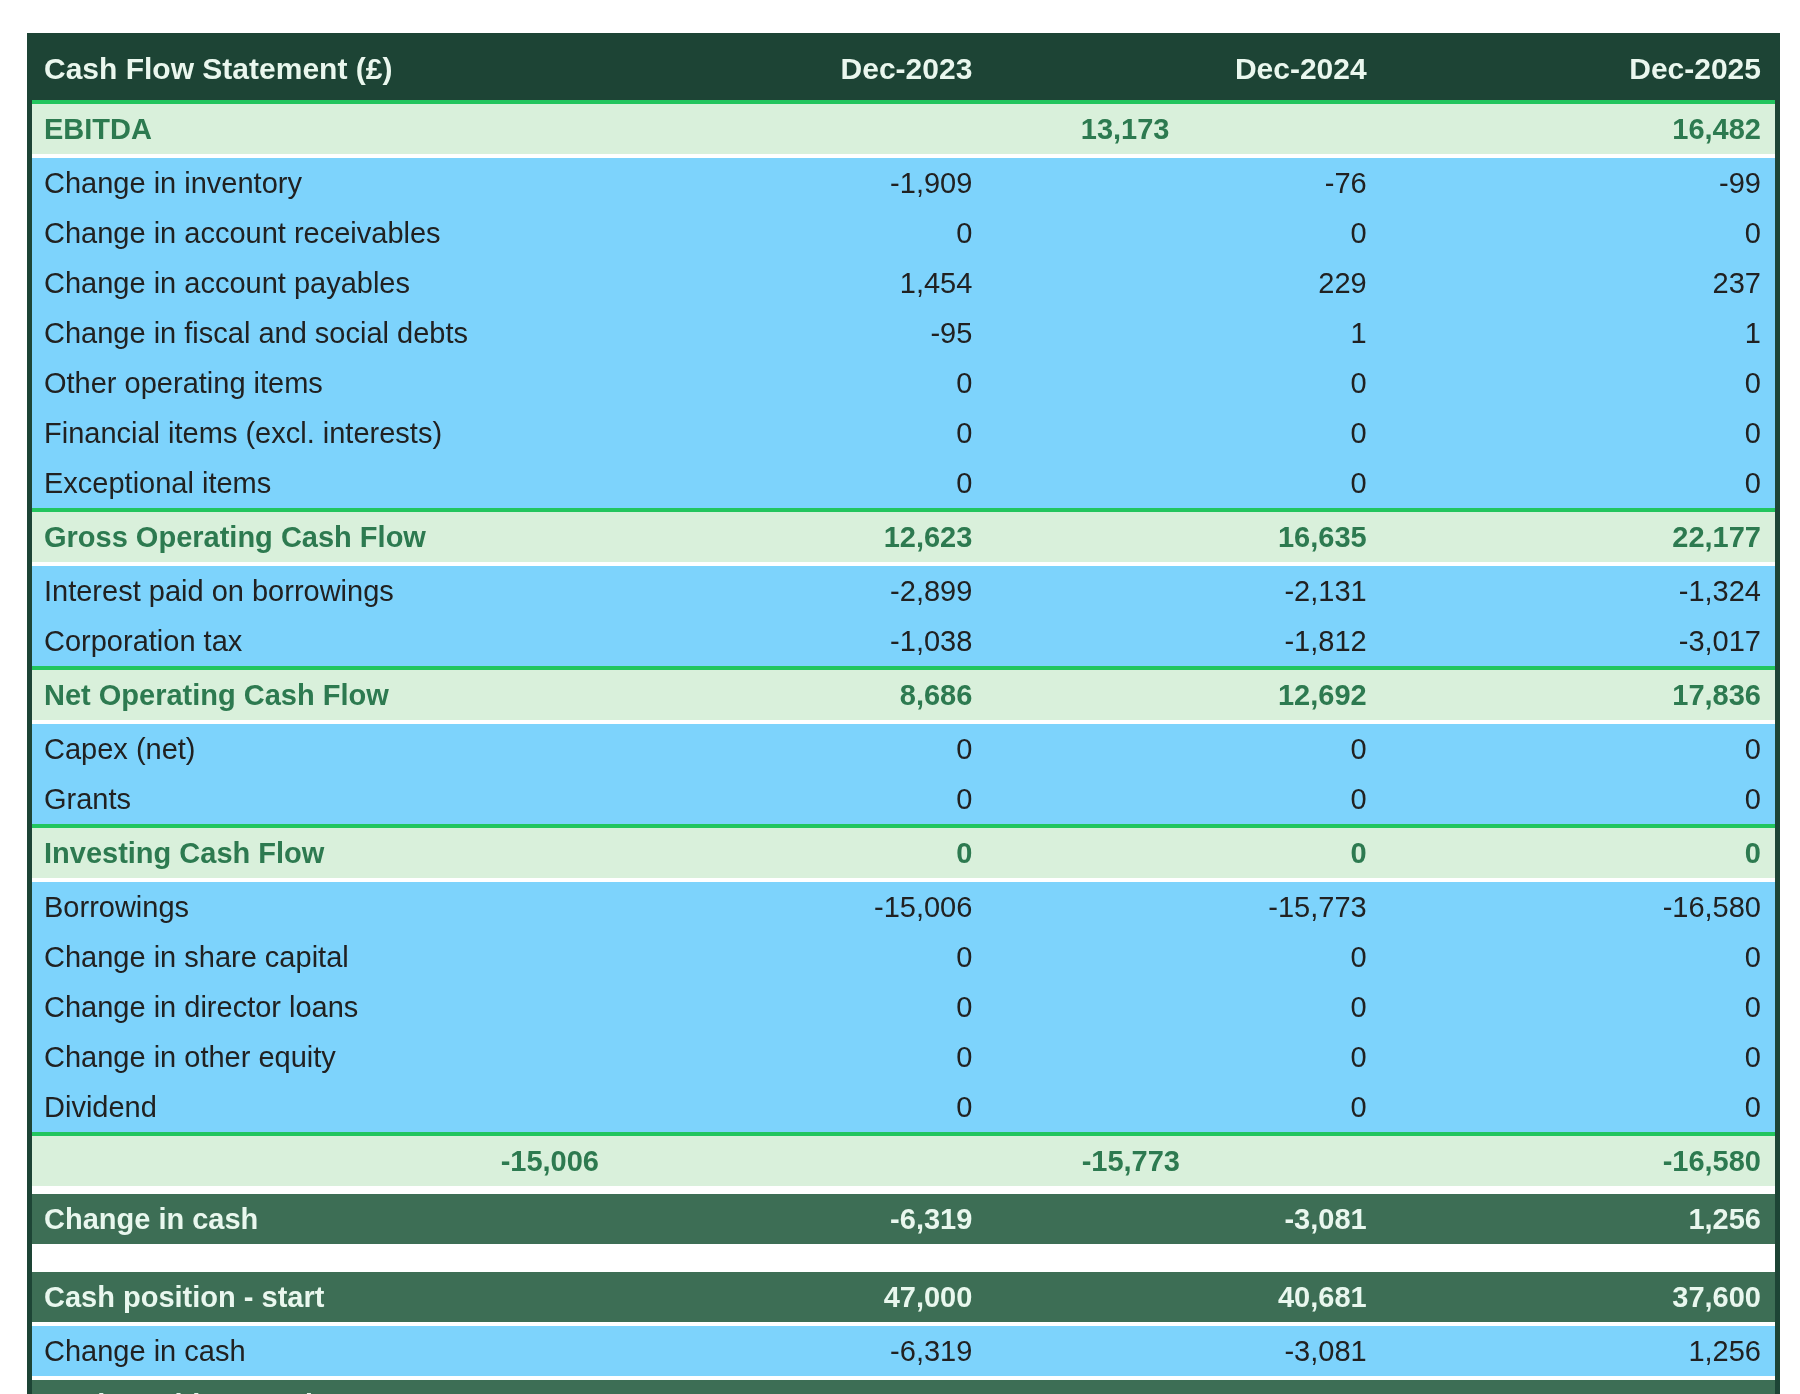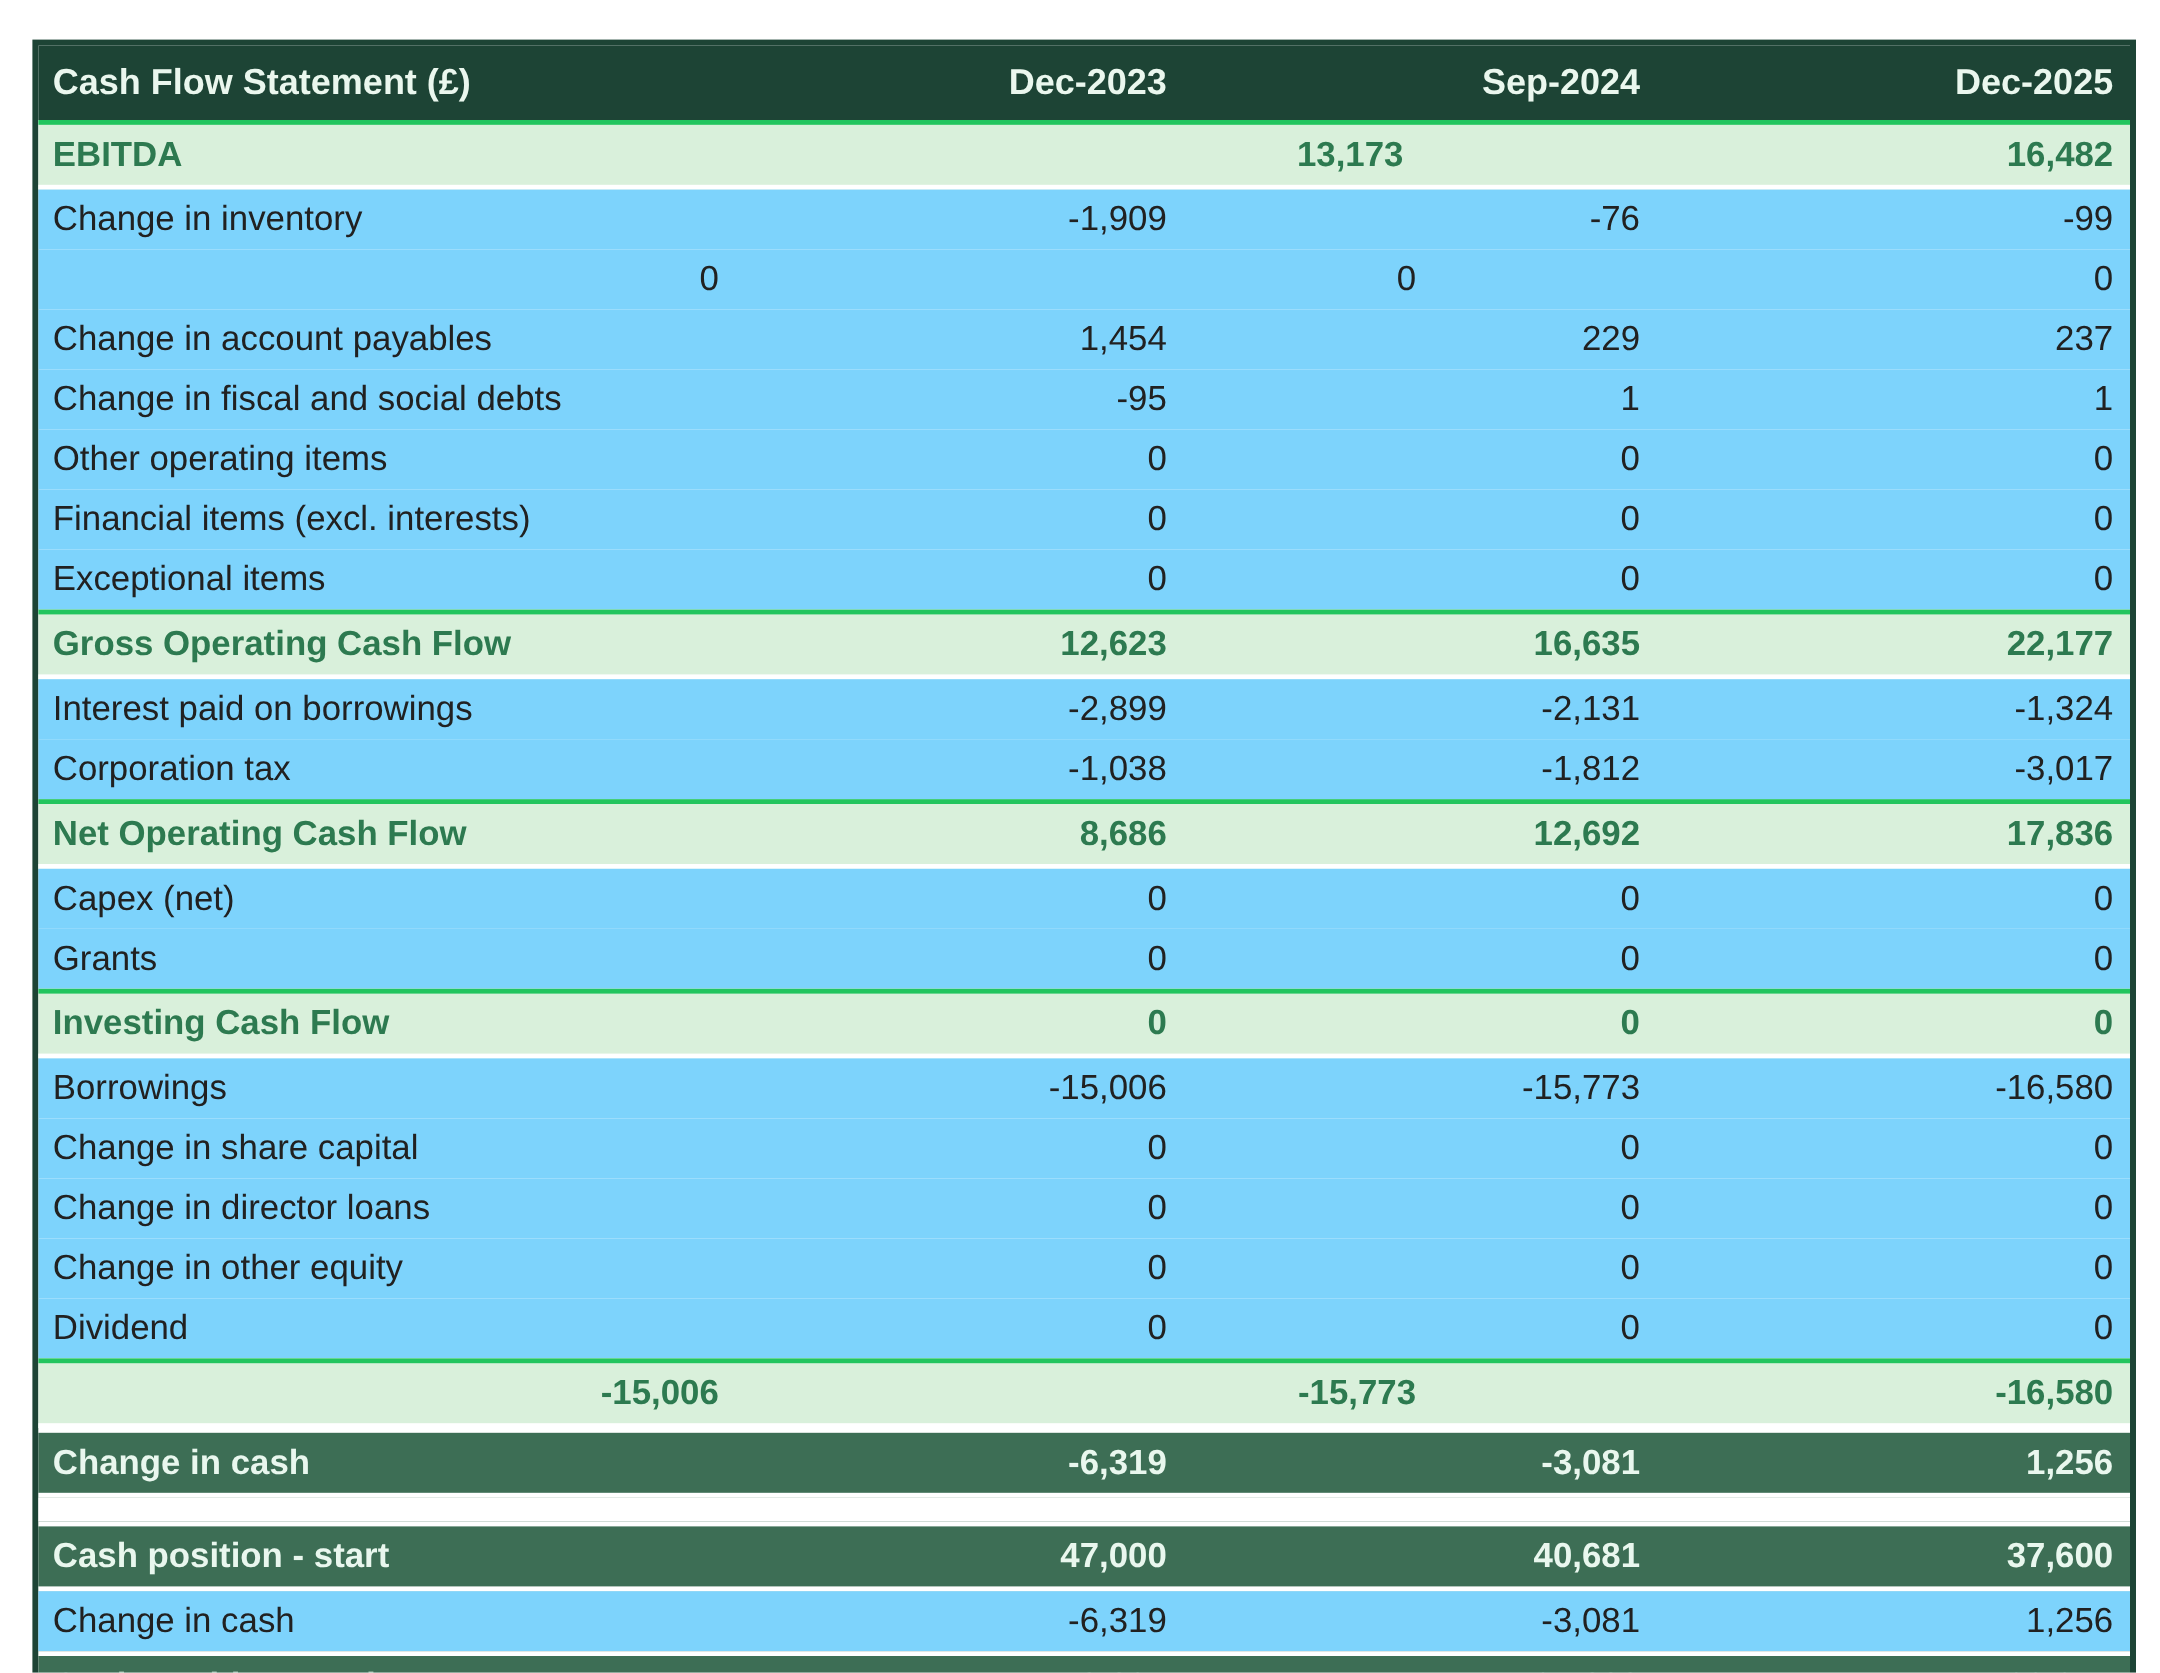--- a/index.html
+++ b/index.html
@@ -84,36 +84,37 @@
   }
 </style>
 </head>
 <body>
 
 <div class="page">
   <div class="cfs-table">
     <div class="row header">
       <div class="cell label">Cash Flow Statement (£)</div>
       <div class="cell value">Dec-2023</div>
-      <div class="cell value">Sep-2024</div>
+      <div class="cell value">Dec-2024</div>
       <div class="cell value">Dec-2025</div>
     </div>
     <div>
         <div class="row subtotal">
           <div class="cell label">EBITDA</div>
           <div class="cell value">13,173</div>
           <div class="cell value">16,482</div>
         </div>
         <div class="row plain">
           <div class="cell label">Change in inventory</div>
           <div class="cell value">-1,909</div>
           <div class="cell value">-76</div>
           <div class="cell value">-99</div>
         </div>
         <div class="row plain">
+          <div class="cell label">Change in account receivables</div>
           <div class="cell value">0</div>
           <div class="cell value">0</div>
           <div class="cell value">0</div>
         </div>
         <div class="row plain">
           <div class="cell label">Change in account payables</div>
           <div class="cell value">1,454</div>
           <div class="cell value">229</div>
           <div class="cell value">237</div>
         </div>

